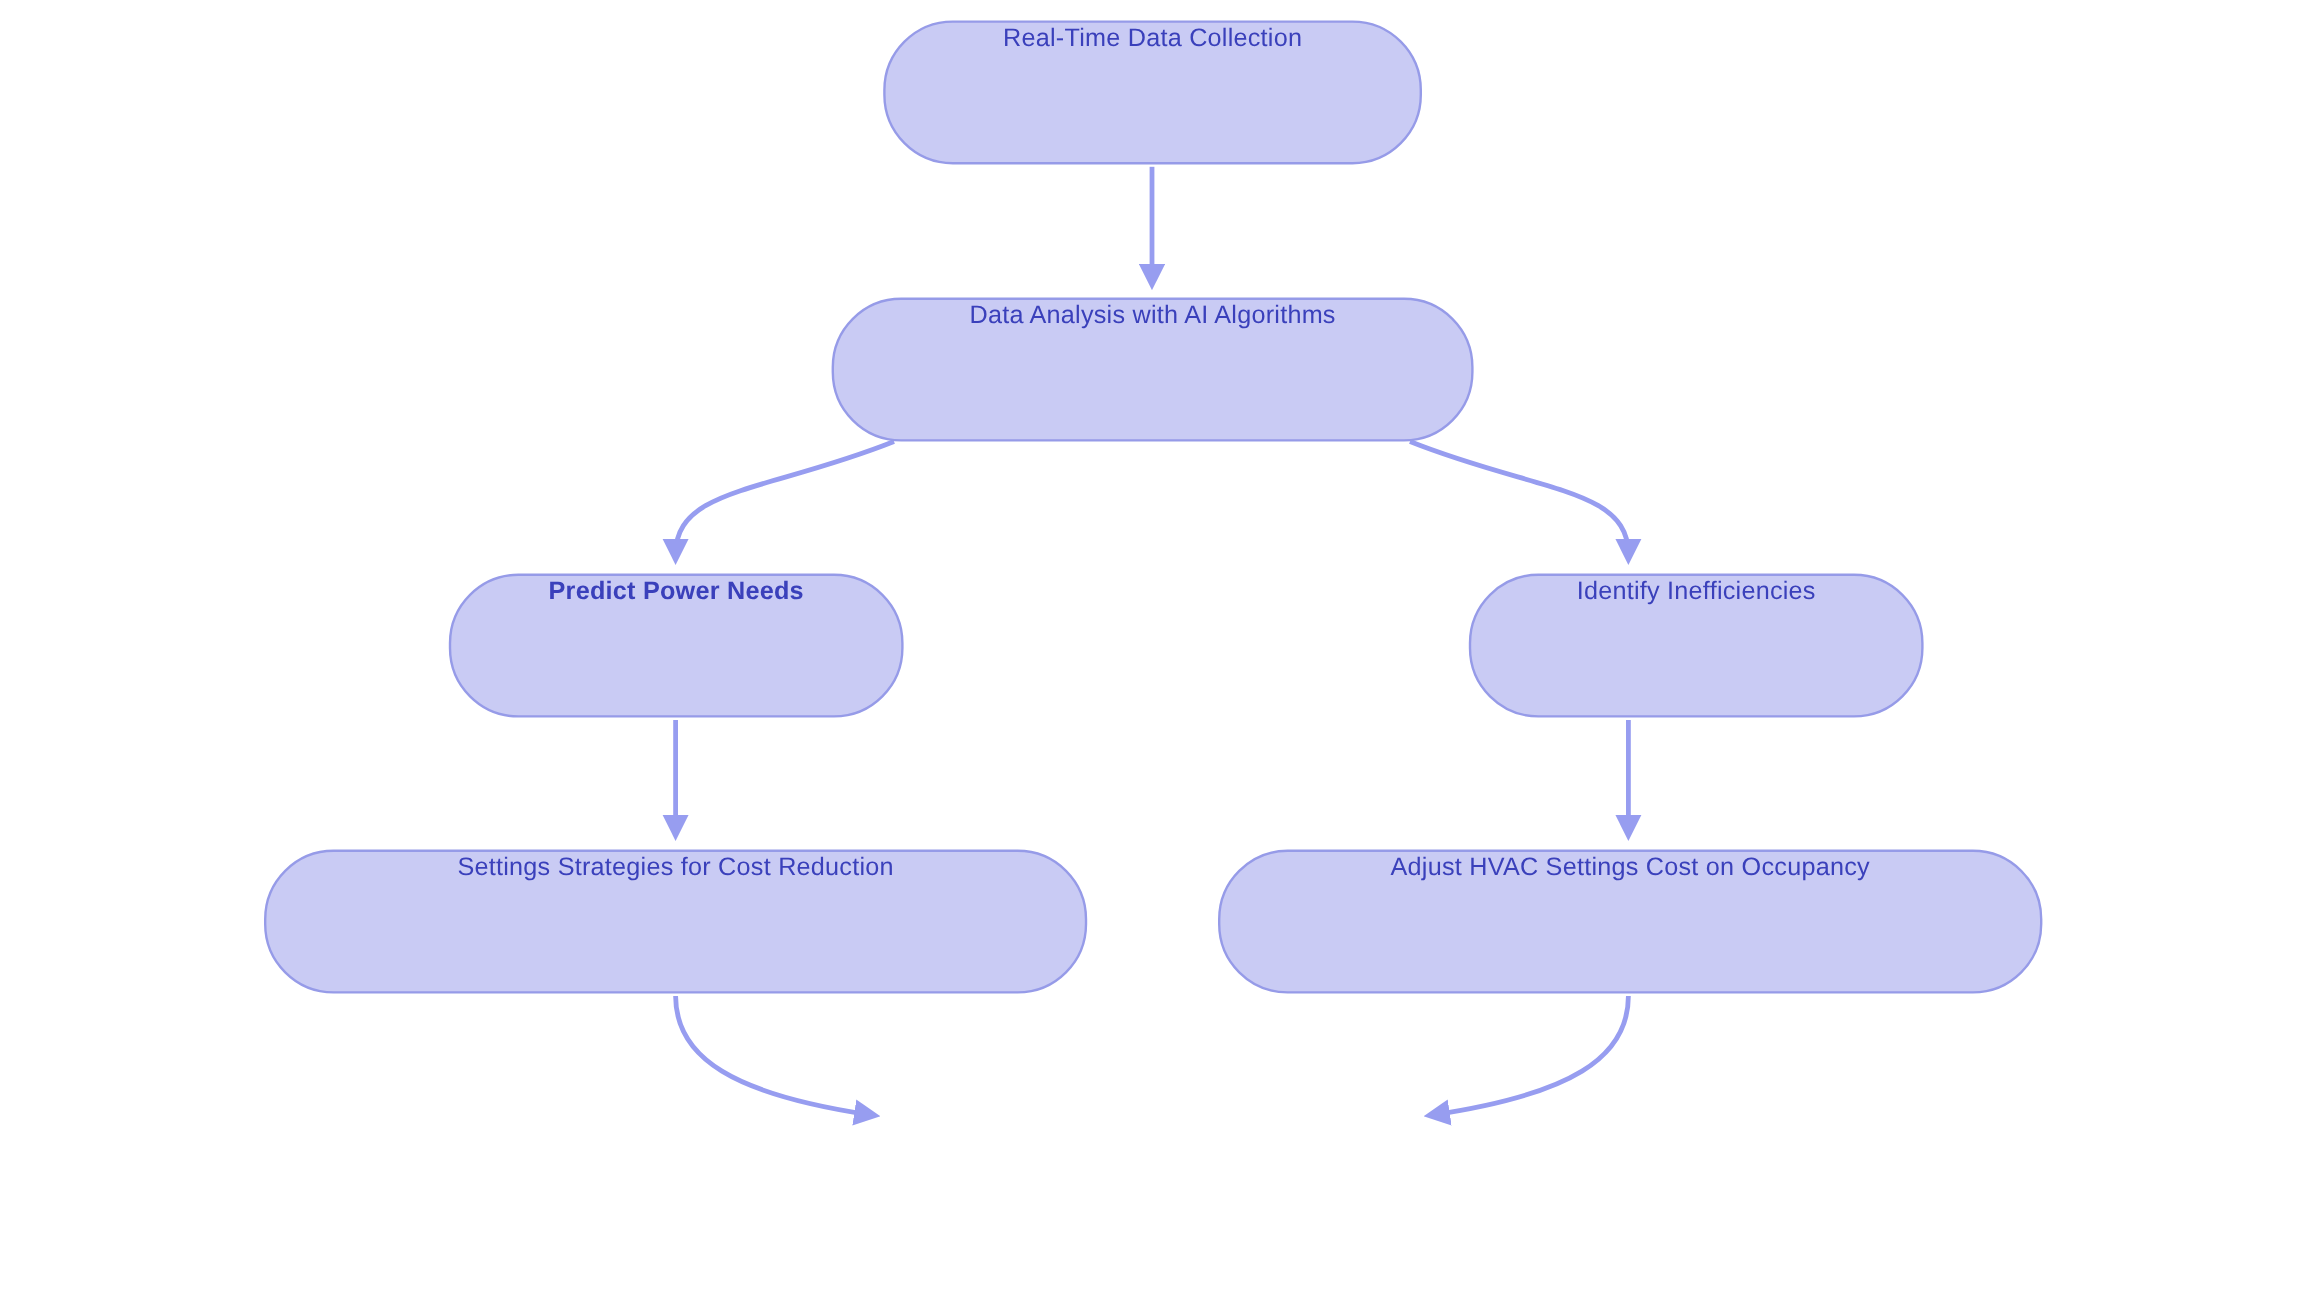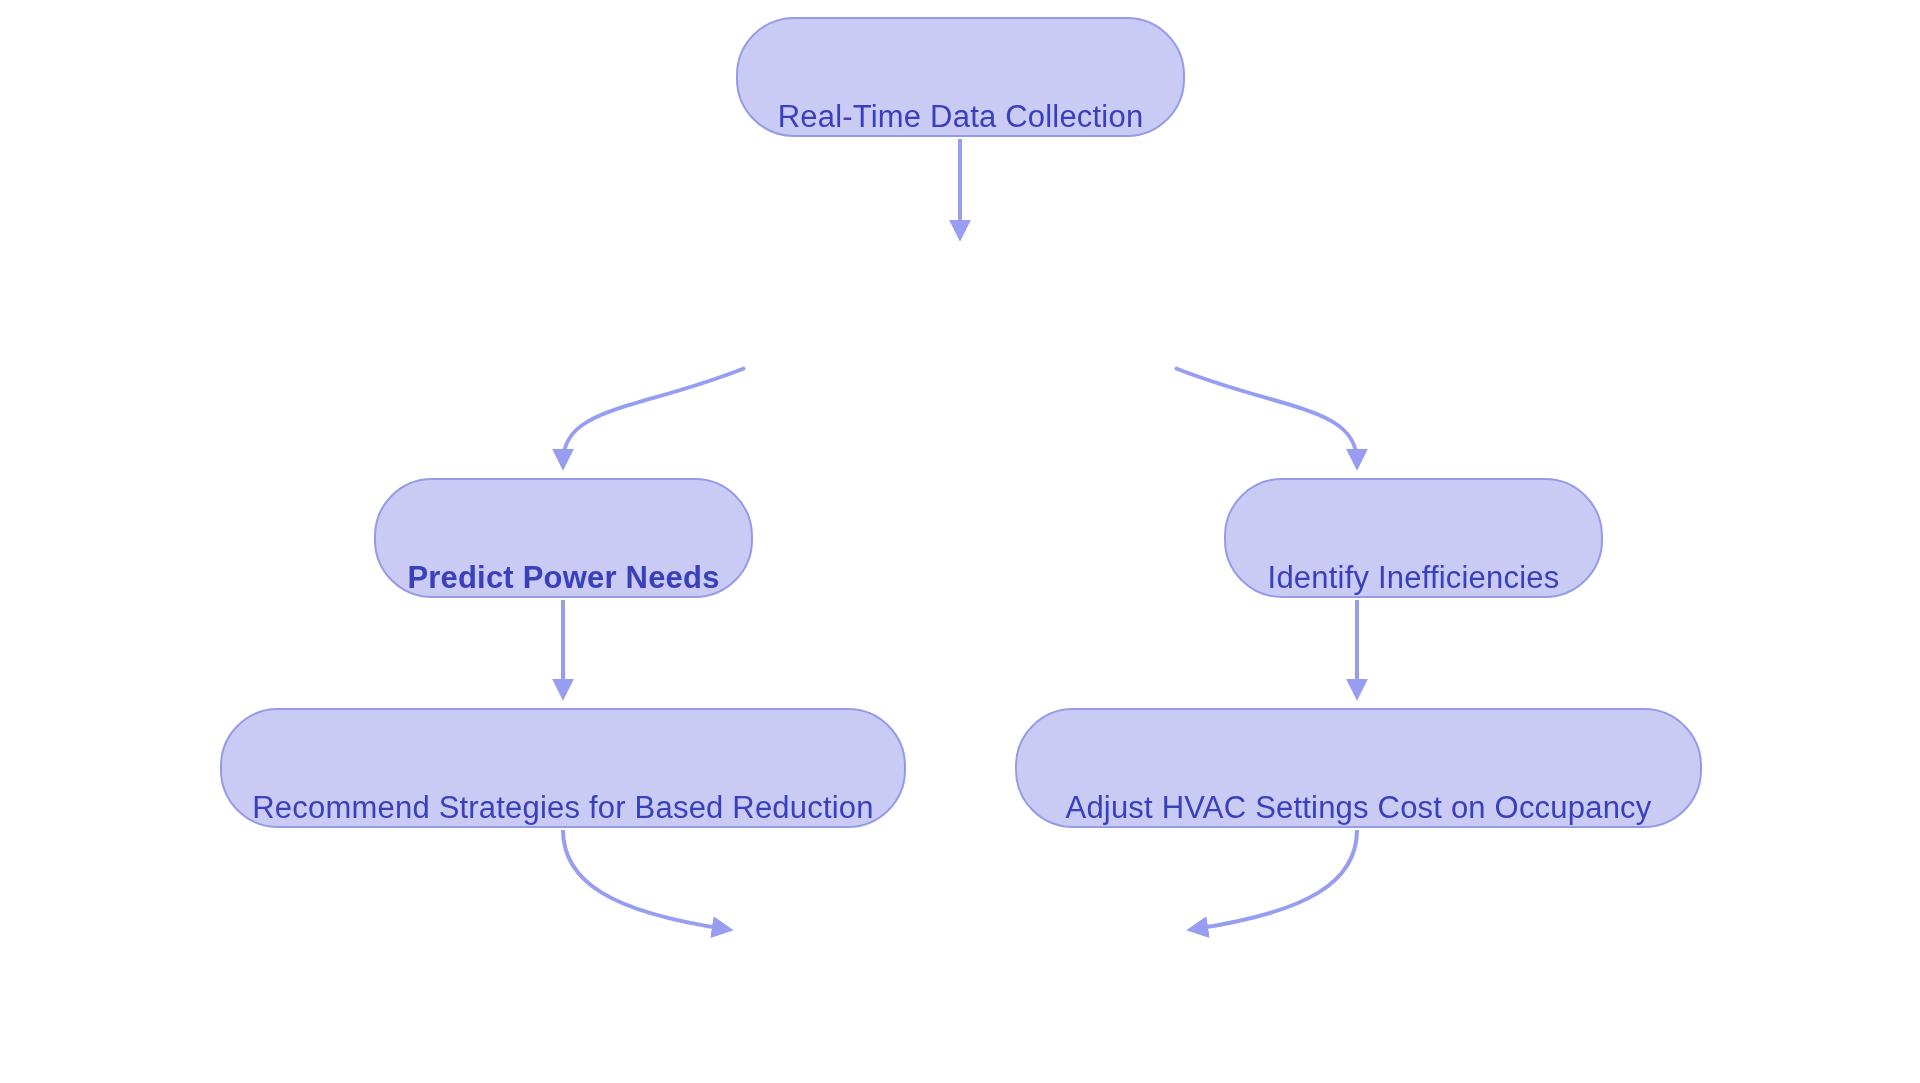--- a/index.html
+++ b/index.html
@@ -31,25 +31,25 @@
     stroke: var(--arrow);
     stroke-width: 4;
   }
   .arrowhead-fill { fill: var(--arrow); }
   .node {
     position: absolute;
     background: var(--node-fill);
     border: 2px solid var(--node-border);
     border-radius: 58px;
     display: flex;
-    align-items: flex-end;
+    align-items: flex-start;
     justify-content: center;
     text-align: center;
     color: var(--node-text);
-    font-size: 31px;
+    font-size: 21px;
     letter-spacing: 0.2px;
     line-height: 1.2;
   }
   
   .node-collect   { left: 736px;  top: 17px;  width: 449px; height: 120px; }
   .node-analyze   { left: 693px;  top: 248px; width: 535px; height: 120px; }
   .node-predict   { left: 374px;  top: 478px; width: 379px; height: 120px; font-weight: bold; }
   .node-identify  { left: 1224px; top: 478px; width: 379px; height: 120px; }
   .node-recommend { left: 220px;  top: 708px; width: 686px; height: 120px; }
   .node-adjust    { left: 1015px; top: 708px; width: 687px; height: 120px; }
@@ -79,31 +79,34 @@
 
     <path class="edge" marker-end="url(#arrow)" d="M 563 830 C 563 882, 612 912, 725 929"></path>
 
     <path class="edge" marker-end="url(#arrow)" d="M 1357 830 C 1357 882, 1308 912, 1195 929"></path>
   </svg>
 
   <div class="node node-collect">
     <span>Real-Time Data Collection</span>
   </div>
 
+  <div class="node node-analyze">
+    <span>Data Analysis with AI Algorithms</span>
+  </div>
 
   <div class="node node-predict">
     <span>Predict Power Needs</span>
   </div>
 
   <div class="node node-identify">
     <span>Identify Inefficiencies</span>
   </div>
 
   <div class="node node-recommend">
-    <span>Recommend Strategies for Based Reduction</span>
+    <span>Settings Strategies for Cost Reduction</span>
   </div>
 
   <div class="node node-adjust">
     <span>Adjust HVAC Settings Cost on Occupancy</span>
   </div>
 
 
 </div>
 
 </body></html>

